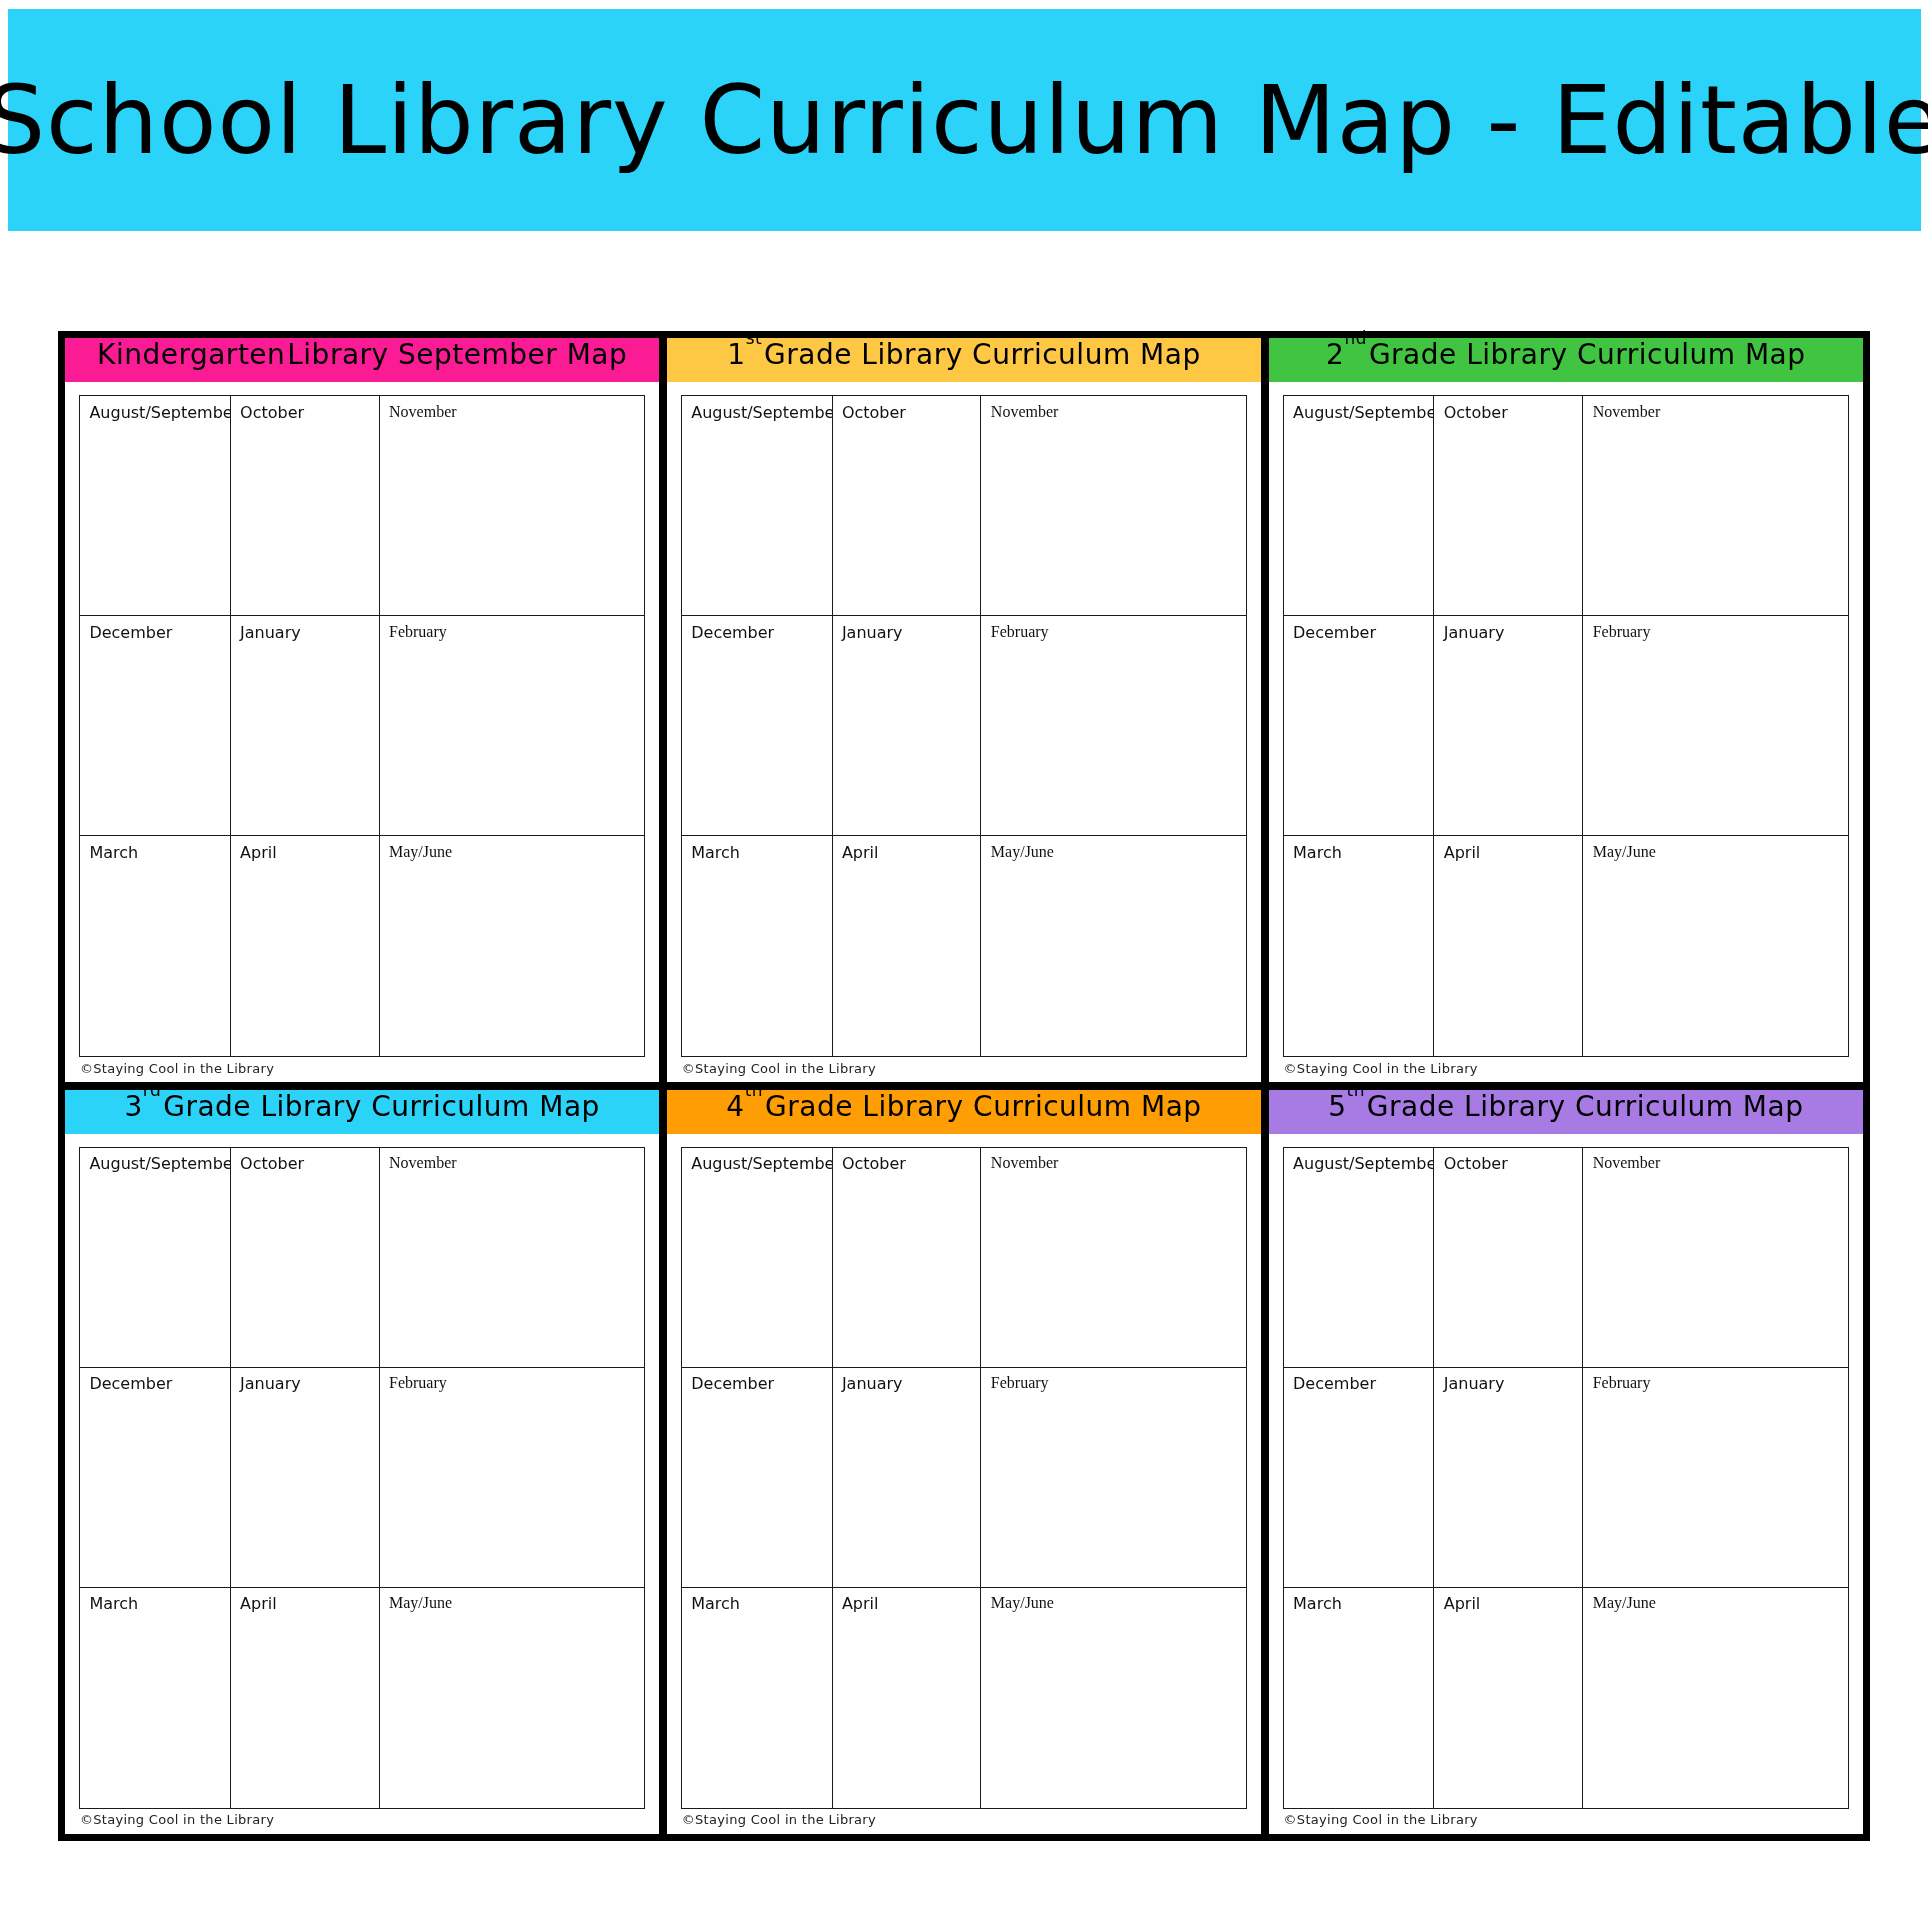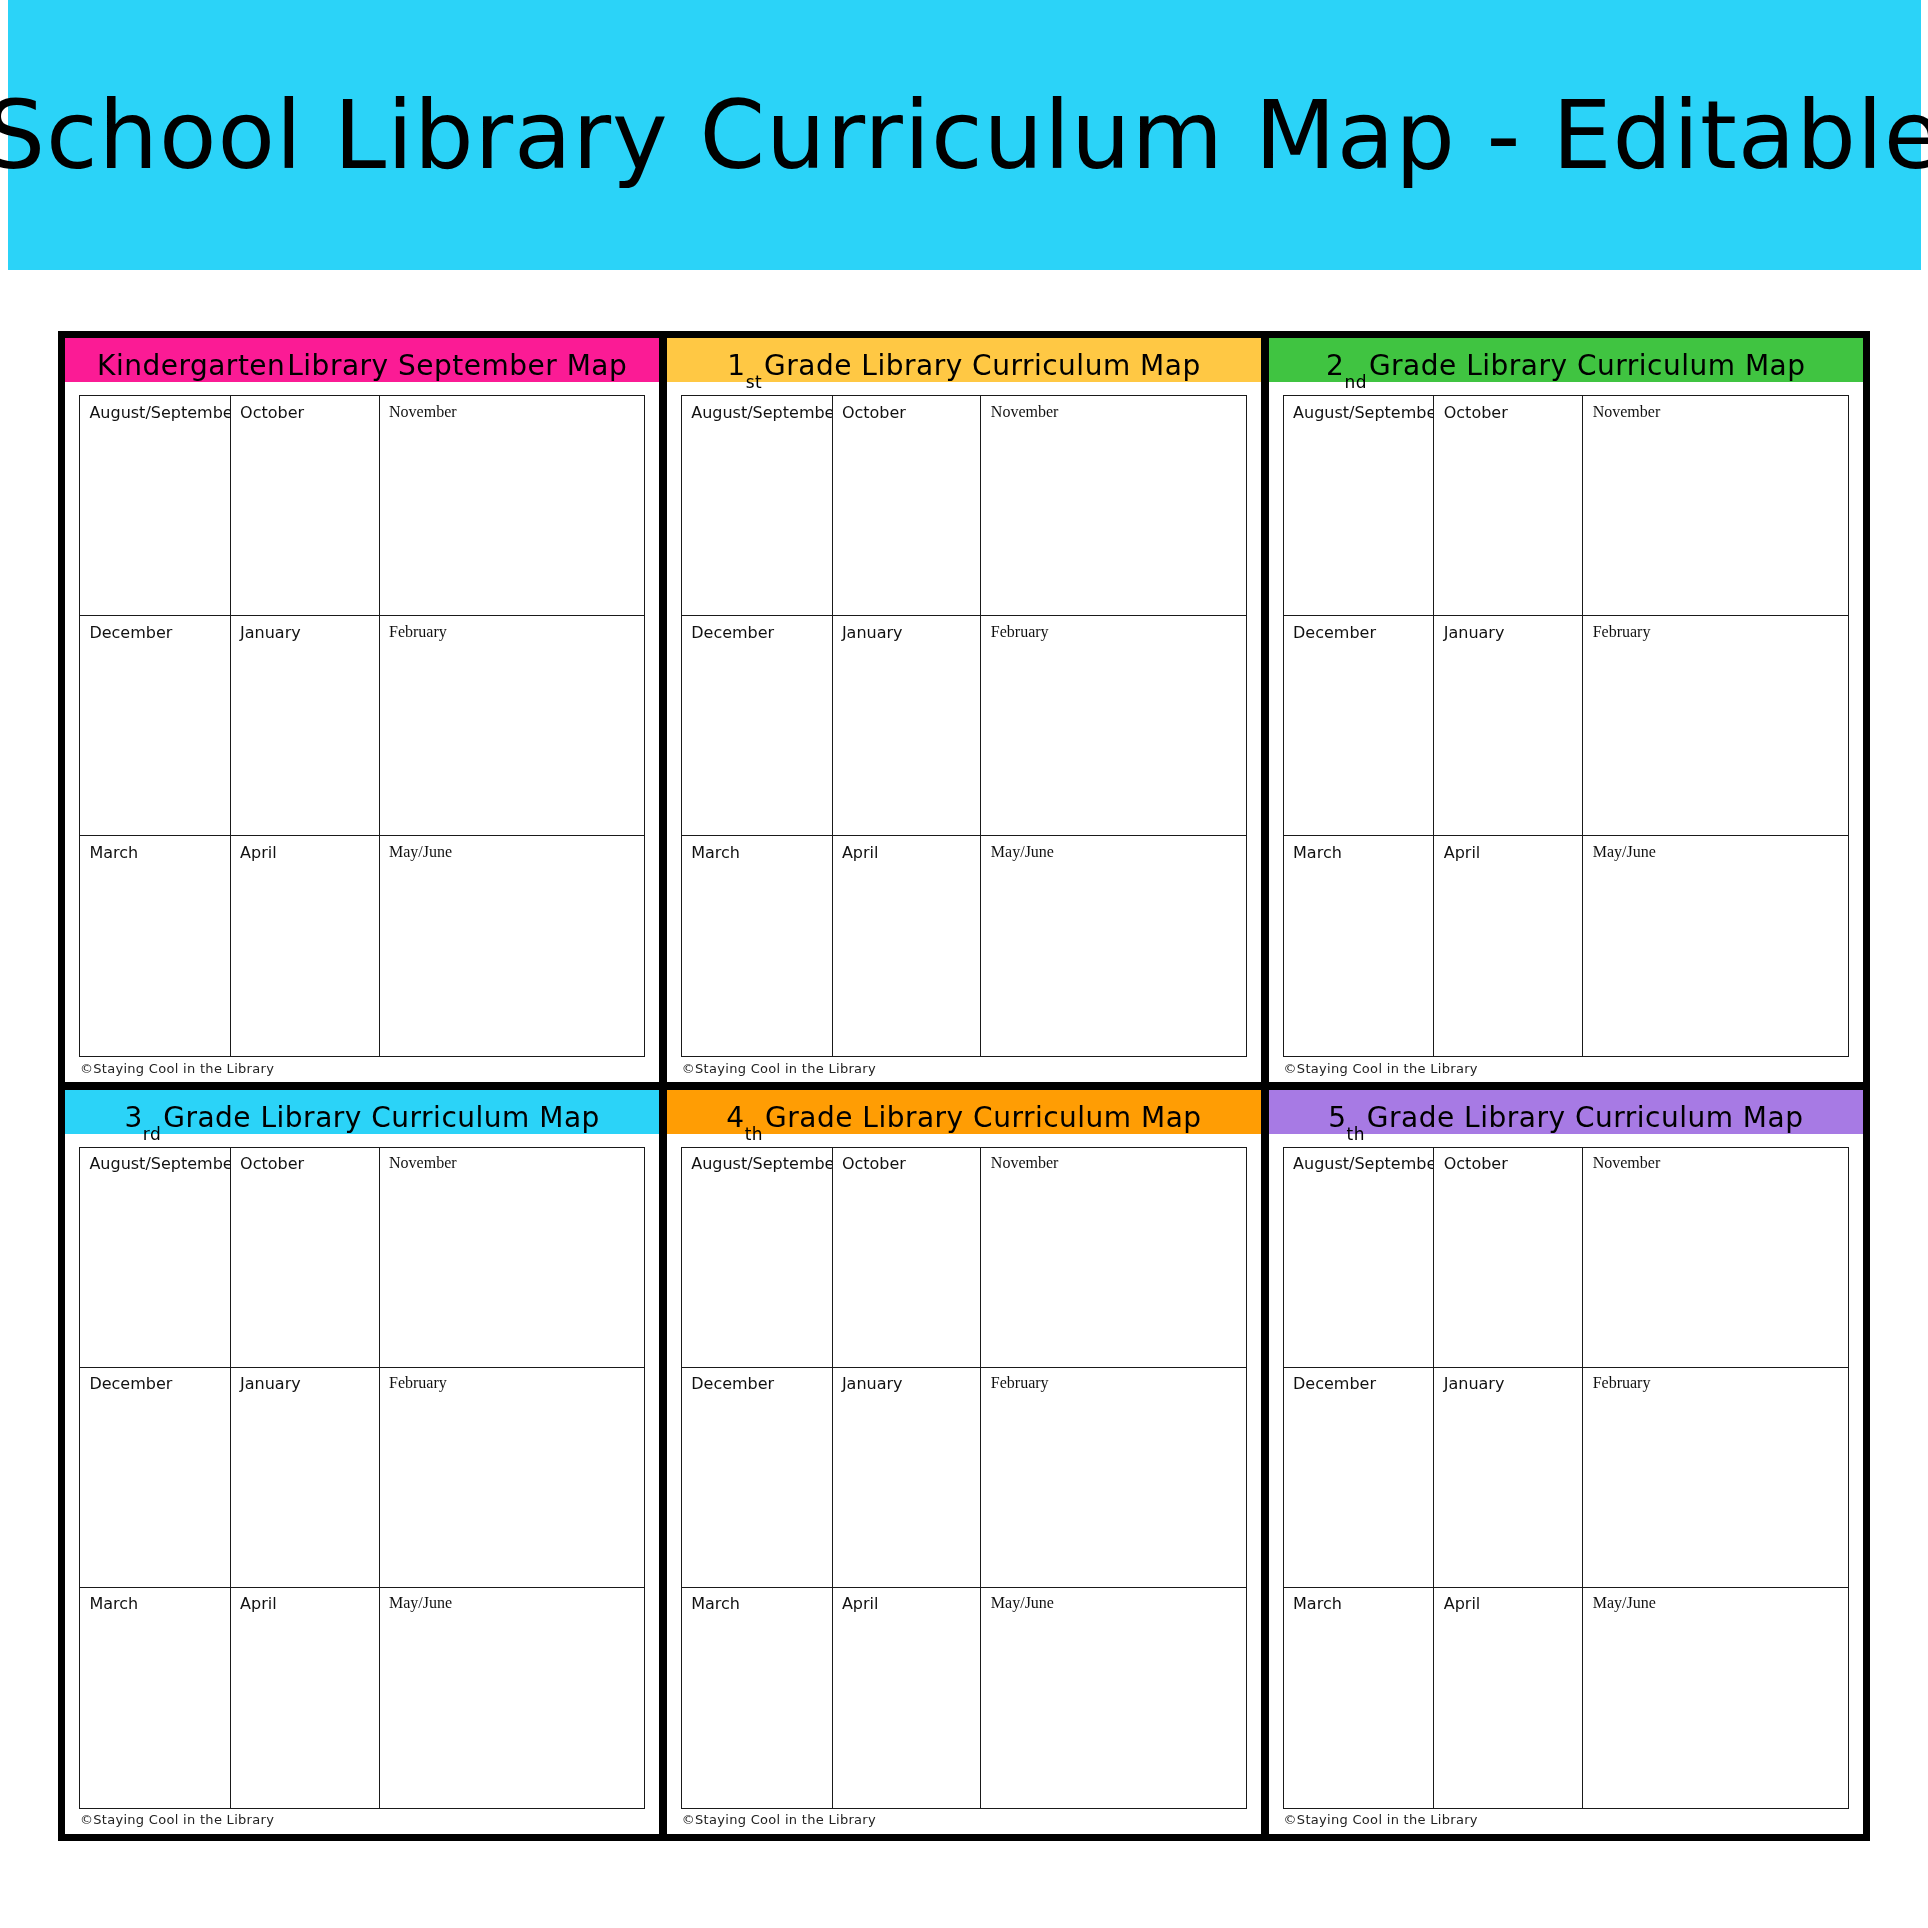--- a/index.html
+++ b/index.html
@@ -9,21 +9,21 @@
     background: #ffffff;
     font-family: "DejaVu Sans", "Liberation Sans", sans-serif;
     color: #000;
     position: relative;
     overflow: hidden;
   }
 
   
   .banner {
     position: absolute;
-    left: 7.5px; top: 0; width: 1913px; height: 270px;
+    left: 7.5px; top: 9px; width: 1913px; height: 222px;
     display: flex; align-items: center; justify-content: center;
   }
   .banner-title {
     font-size: 94px;
     letter-spacing: 0.9px;
     white-space: nowrap;
   }
 
   
   .cards-grid {
@@ -41,21 +41,21 @@
   .card {
     background: #fff;
     display: flex;
     flex-direction: column;
     min-height: 0;
   }
 
   .card-header {
     height: 44px;
     flex: 0 0 44px;
-    display: flex; align-items: flex-end; justify-content: center;
+    display: flex; align-items: flex-start; justify-content: center;
     font-size: 28px;
     letter-spacing: 0.5px;
     white-space: nowrap;
   }
   .card-header sup {
     font-size: 17px;
     line-height: 0;
     vertical-align: super;
     margin-right: 1.9px;
   }

